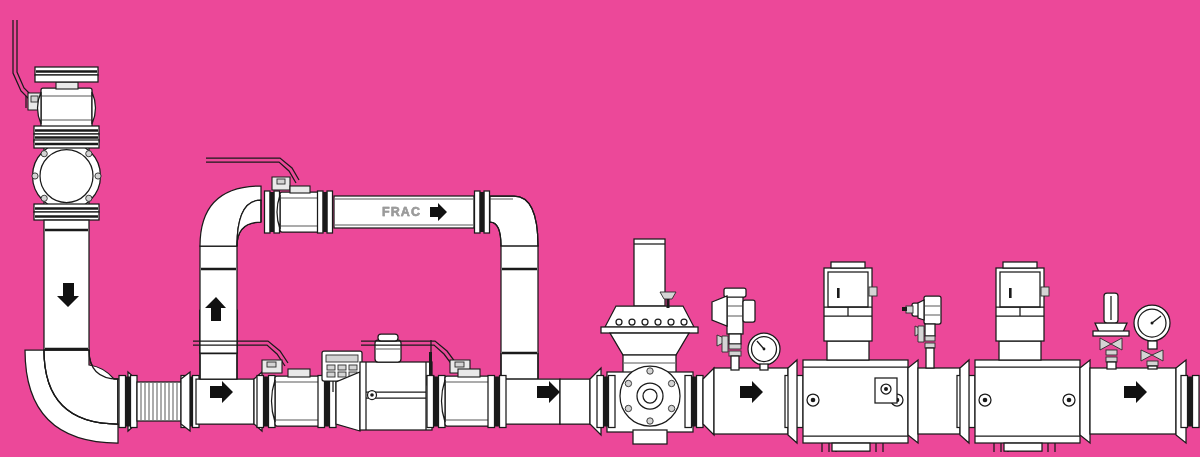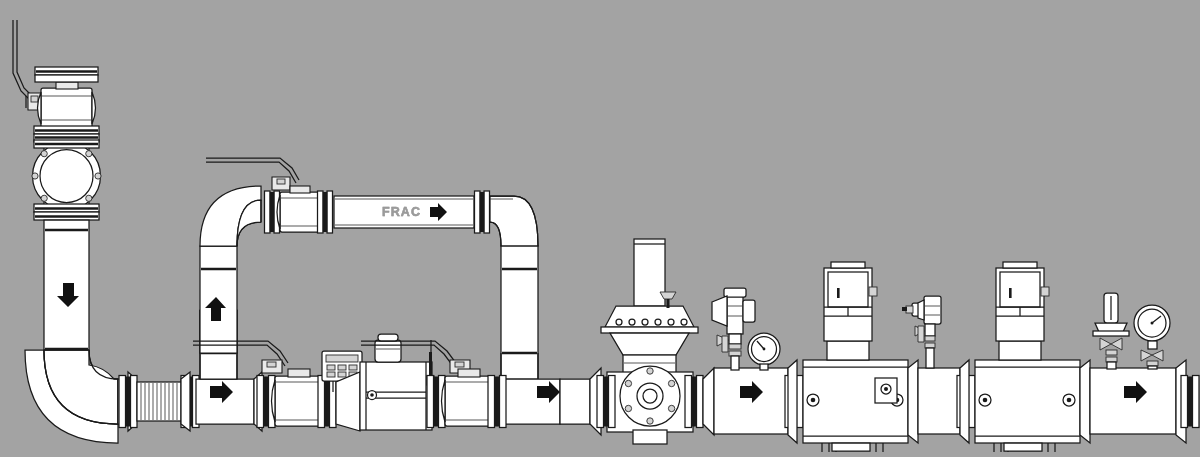--- a/index.html
+++ b/index.html
@@ -8,21 +8,21 @@
     padding: 0;
     background: #ffffff;
   }
   body {
     font-family: "Liberation Sans", sans-serif;
   }
   #drawing-root {
     position: relative;
     width: 1200px;
     height: 457px;
-    background: #a3a3a3;
+    background: #ec4899;
     overflow: hidden;
   }
   #skid-svg {
     display: block;
     width: 1200px;
     height: 457px;
   }
   .ln   { fill: none; stroke: #1a1a1a; stroke-width: 1.25; }
   .ln-t { fill: none; stroke: #3a3a3a; stroke-width: 0.85; }
   .ln-h { fill: none; stroke: #1a1a1a; stroke-width: 2.6; }

